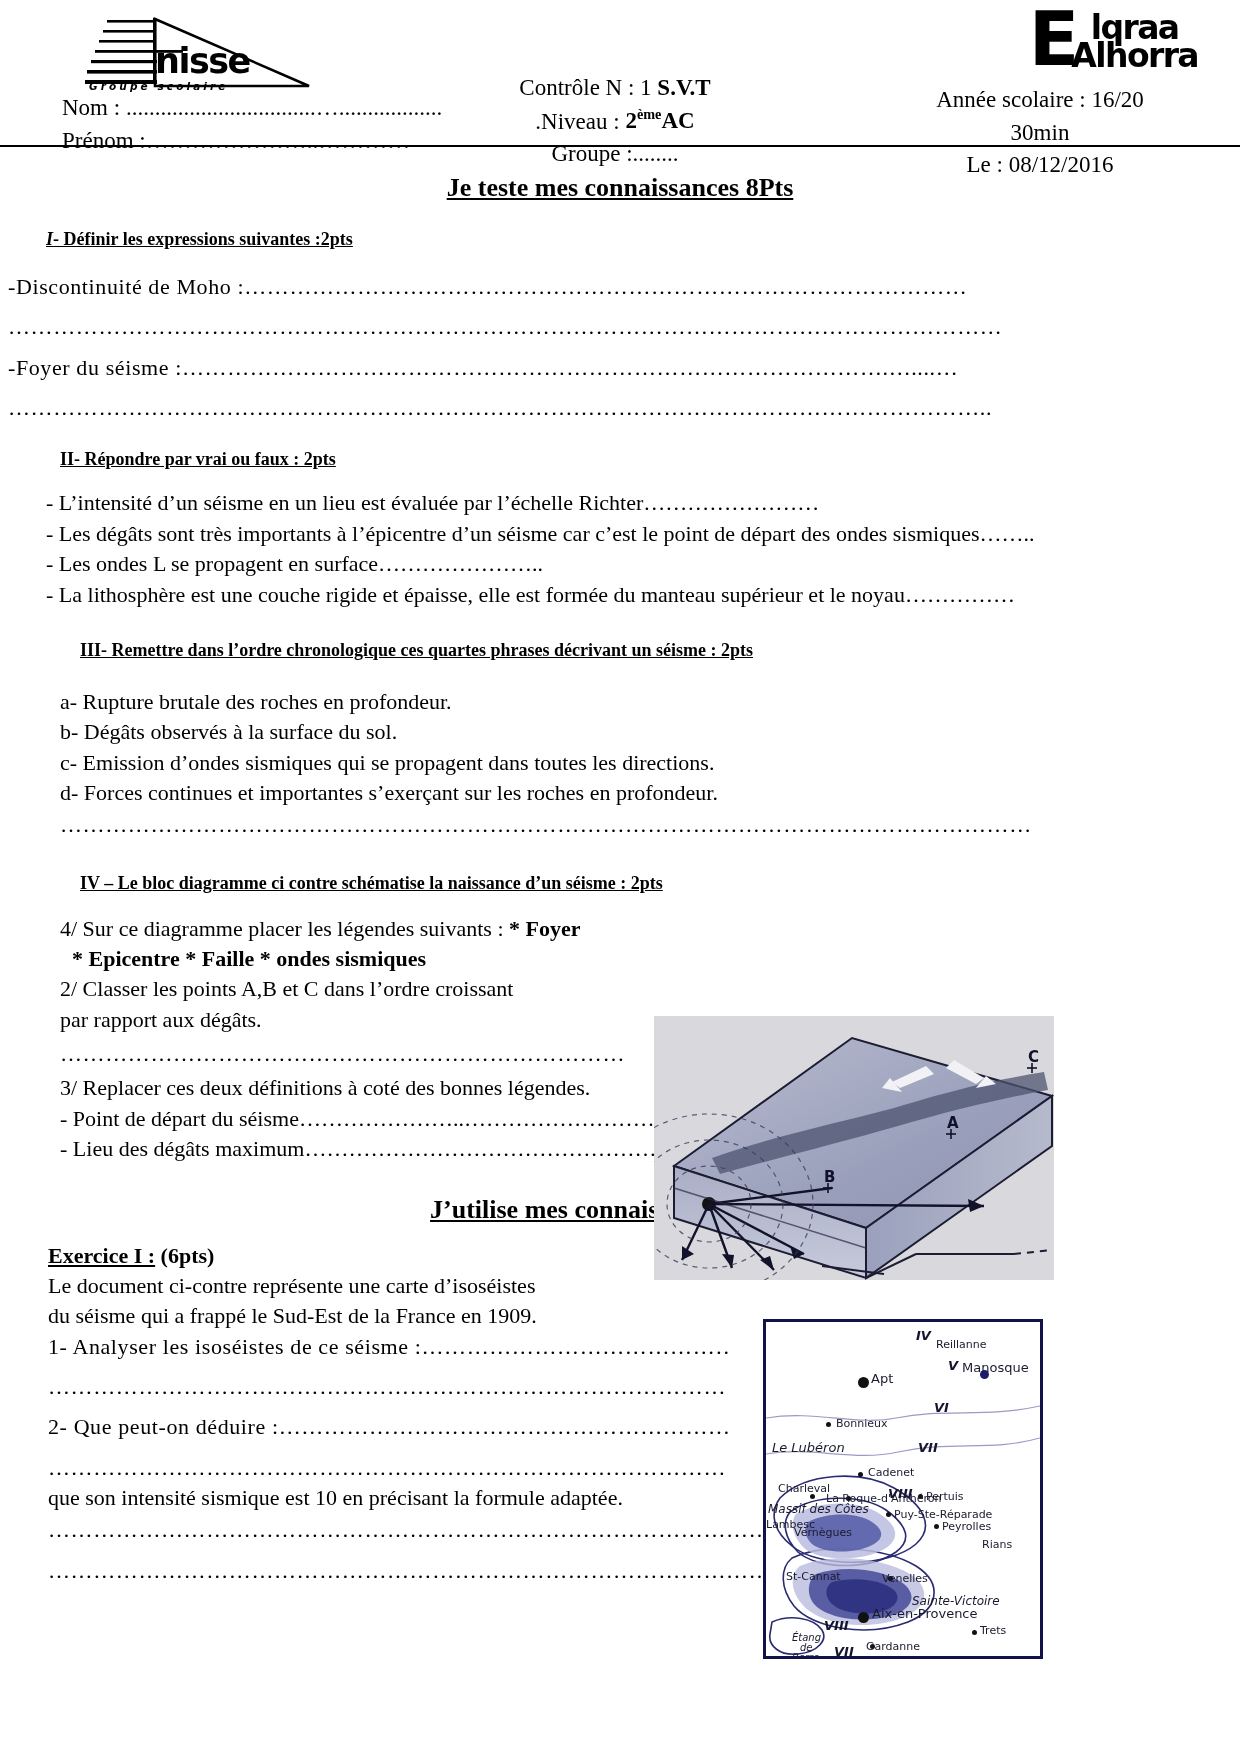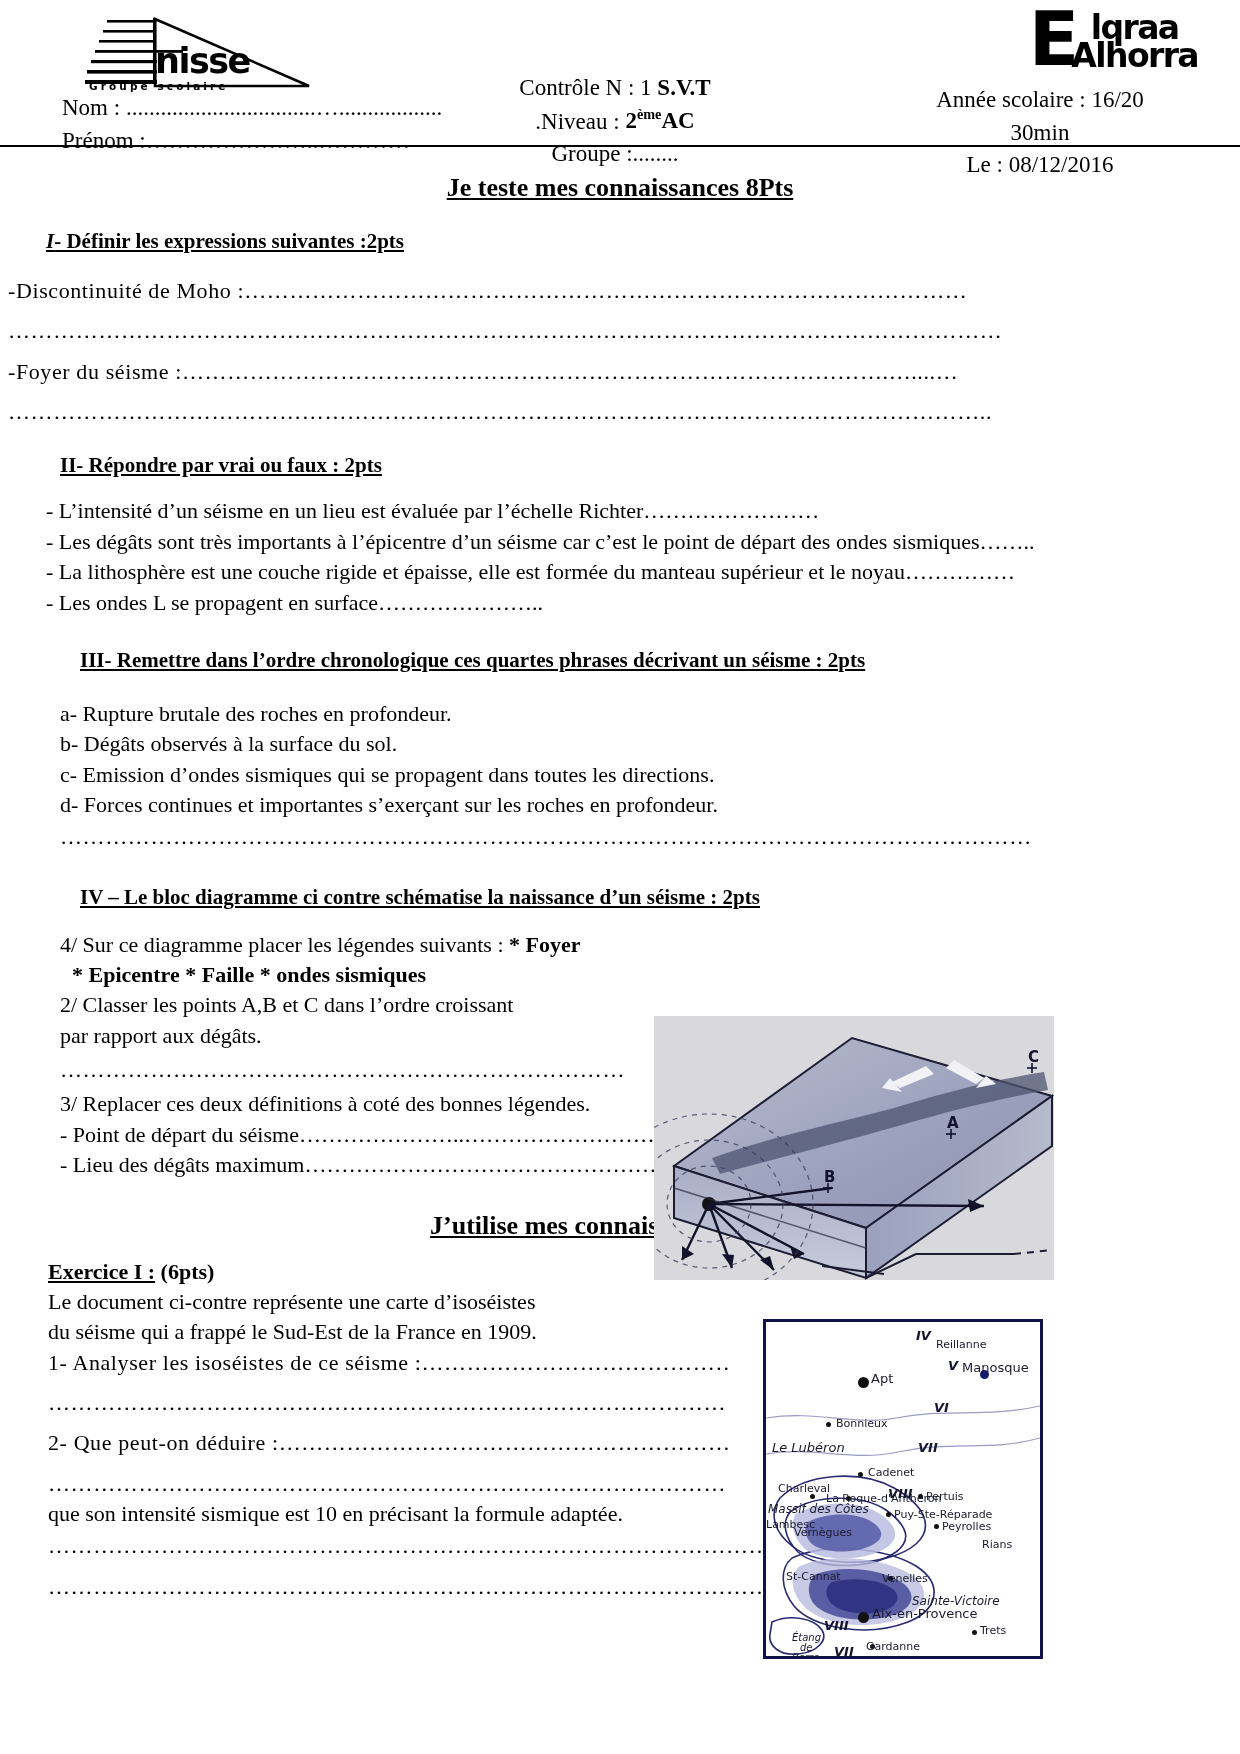--- a/index.html
+++ b/index.html
@@ -47,20 +47,21 @@
     line-height: 1;
   }
   .nisse-sub {
     position: absolute;
     left: 4px;
     top: 66px;
     font-family: "DejaVu Sans", sans-serif;
     font-weight: bold;
     font-size: 10.5px;
     letter-spacing: 3.1px;
+    font-style: italic;
   }
   .field-row {
     font-size: 23px;
     margin-left: 62px;
     line-height: 1.42;
     white-space: nowrap;
   }
 
   .hdr-mid {
     position: absolute;
@@ -118,21 +119,21 @@
   }
   .title-main {
     text-align: center;
     font-weight: bold;
     font-size: 26px;
     text-decoration: underline;
     margin-top: 26px;
   }
   .sec-head {
     font-weight: bold;
-    font-size: 21px;
+    font-size: 18px;
     text-decoration: underline;
     margin-top: 26px;
   }
   .sec-head .ital { font-style: italic; }
 
   .ln-txt {
     font-size: 22px;
     line-height: 1.38;
     white-space: nowrap;
   }
@@ -264,22 +265,22 @@
     <div class="dotline" style="margin-left:8px;margin-top:10px">……………………………………………………………………………………………………………………</div>
     <div class="dotline" style="margin-left:8px;margin-top:10px">-Foyer du séisme :………………………………………………………………………………….…....…</div>
     <div class="dotline" style="margin-left:8px;margin-top:10px">…………………………………………………………………………………………………………………..</div>
   </div>
 
   <div class="sec-head pad-l2" style="margin-top:26px">II- Répondre par vrai  ou faux : 2pts</div>
 
   <div style="margin-top:18px">
     <div class="ln-txt pad-l">- L’intensité d’un séisme en un lieu est évaluée par l’échelle Richter……………………</div>
     <div class="ln-txt pad-l">- Les dégâts sont très importants à l’épicentre d’un séisme car c’est le point de départ des ondes sismiques……..</div>
+    <div class="ln-txt pad-l">- Les ondes L se propagent en surface…………………..</div>
     <div class="ln-txt pad-l">- La lithosphère est une couche rigide et épaisse, elle est formée du manteau supérieur et le noyau……………</div>
-    <div class="ln-txt pad-l">- Les ondes L se propagent en surface…………………..</div>
   </div>
 
   <div class="sec-head pad-l3" style="margin-top:30px">III- Remettre dans l’ordre chronologique ces quartes phrases décrivant un séisme : 2pts</div>
 
   <div style="margin-top:26px">
     <div class="ln-txt pad-l2">a- Rupture brutale des roches en profondeur.</div>
     <div class="ln-txt pad-l2">b- Dégâts observés à la surface du sol.</div>
     <div class="ln-txt pad-l2">c- Emission d’ondes sismiques qui se propagent dans toutes les directions.</div>
     <div class="ln-txt pad-l2">d- Forces continues et importantes s’exerçant sur les roches en profondeur.</div>
     <div class="dotline pad-l2" style="margin-top:2px">…………………………………………………………………………………………………………………</div>

